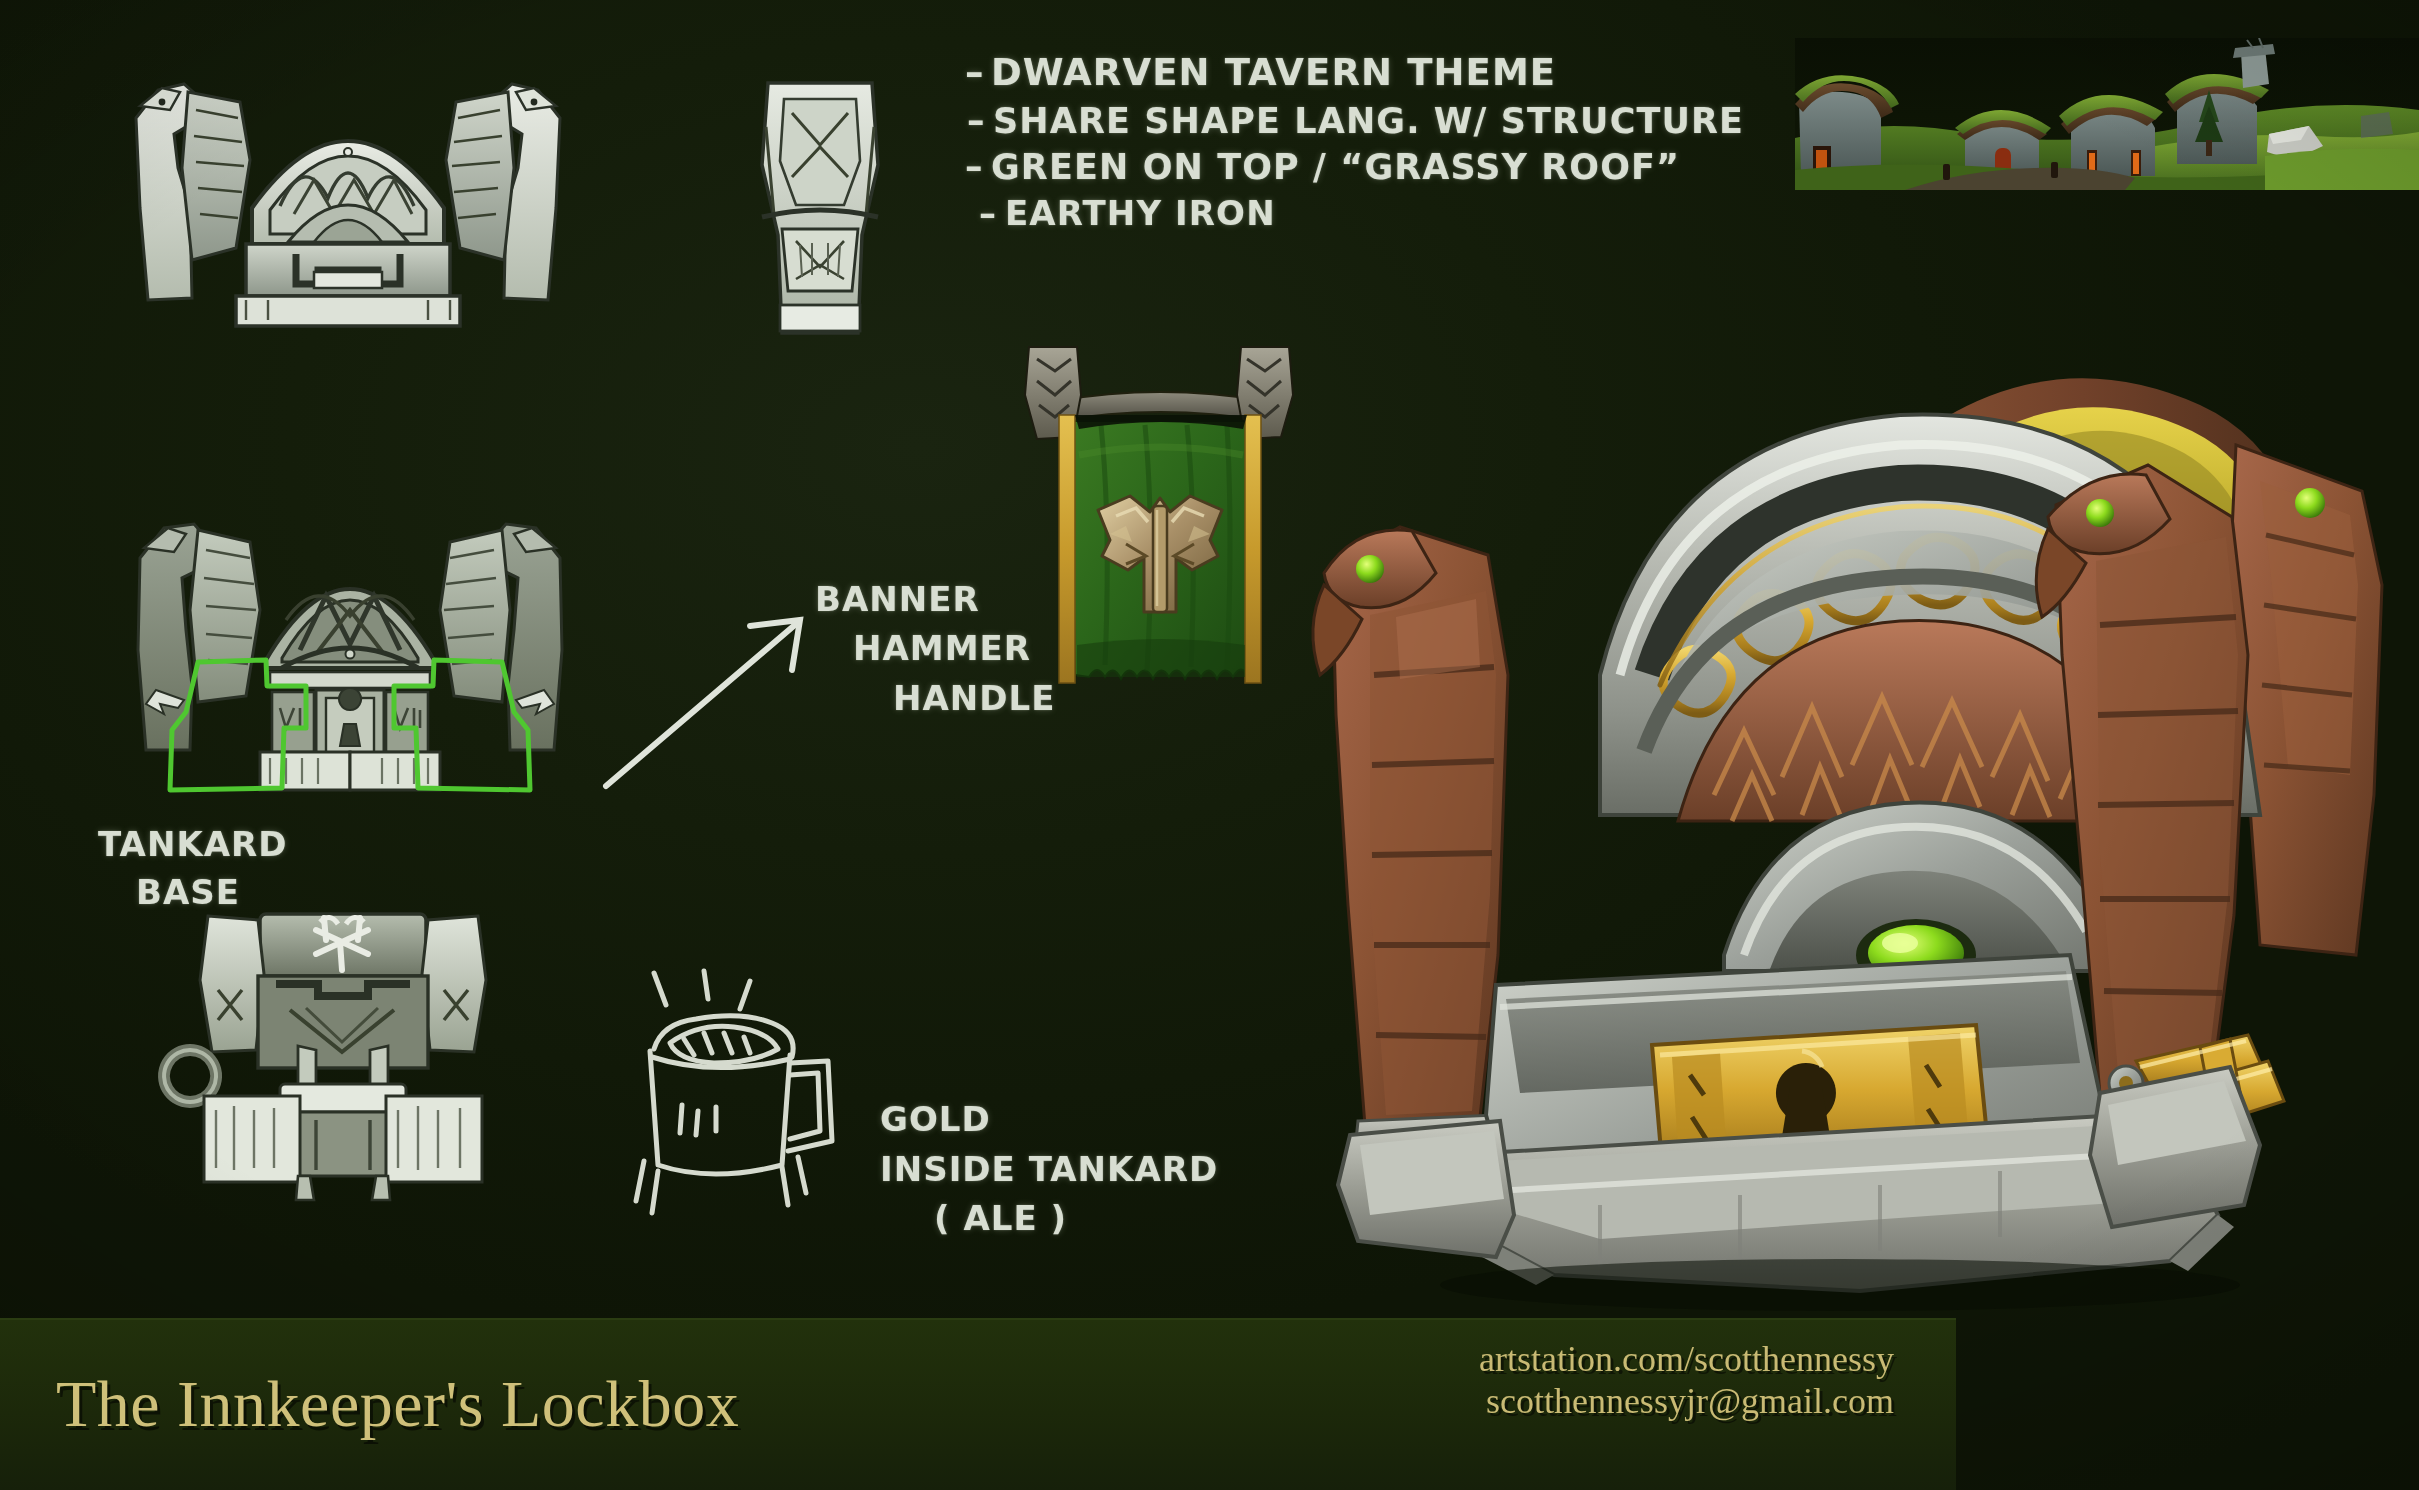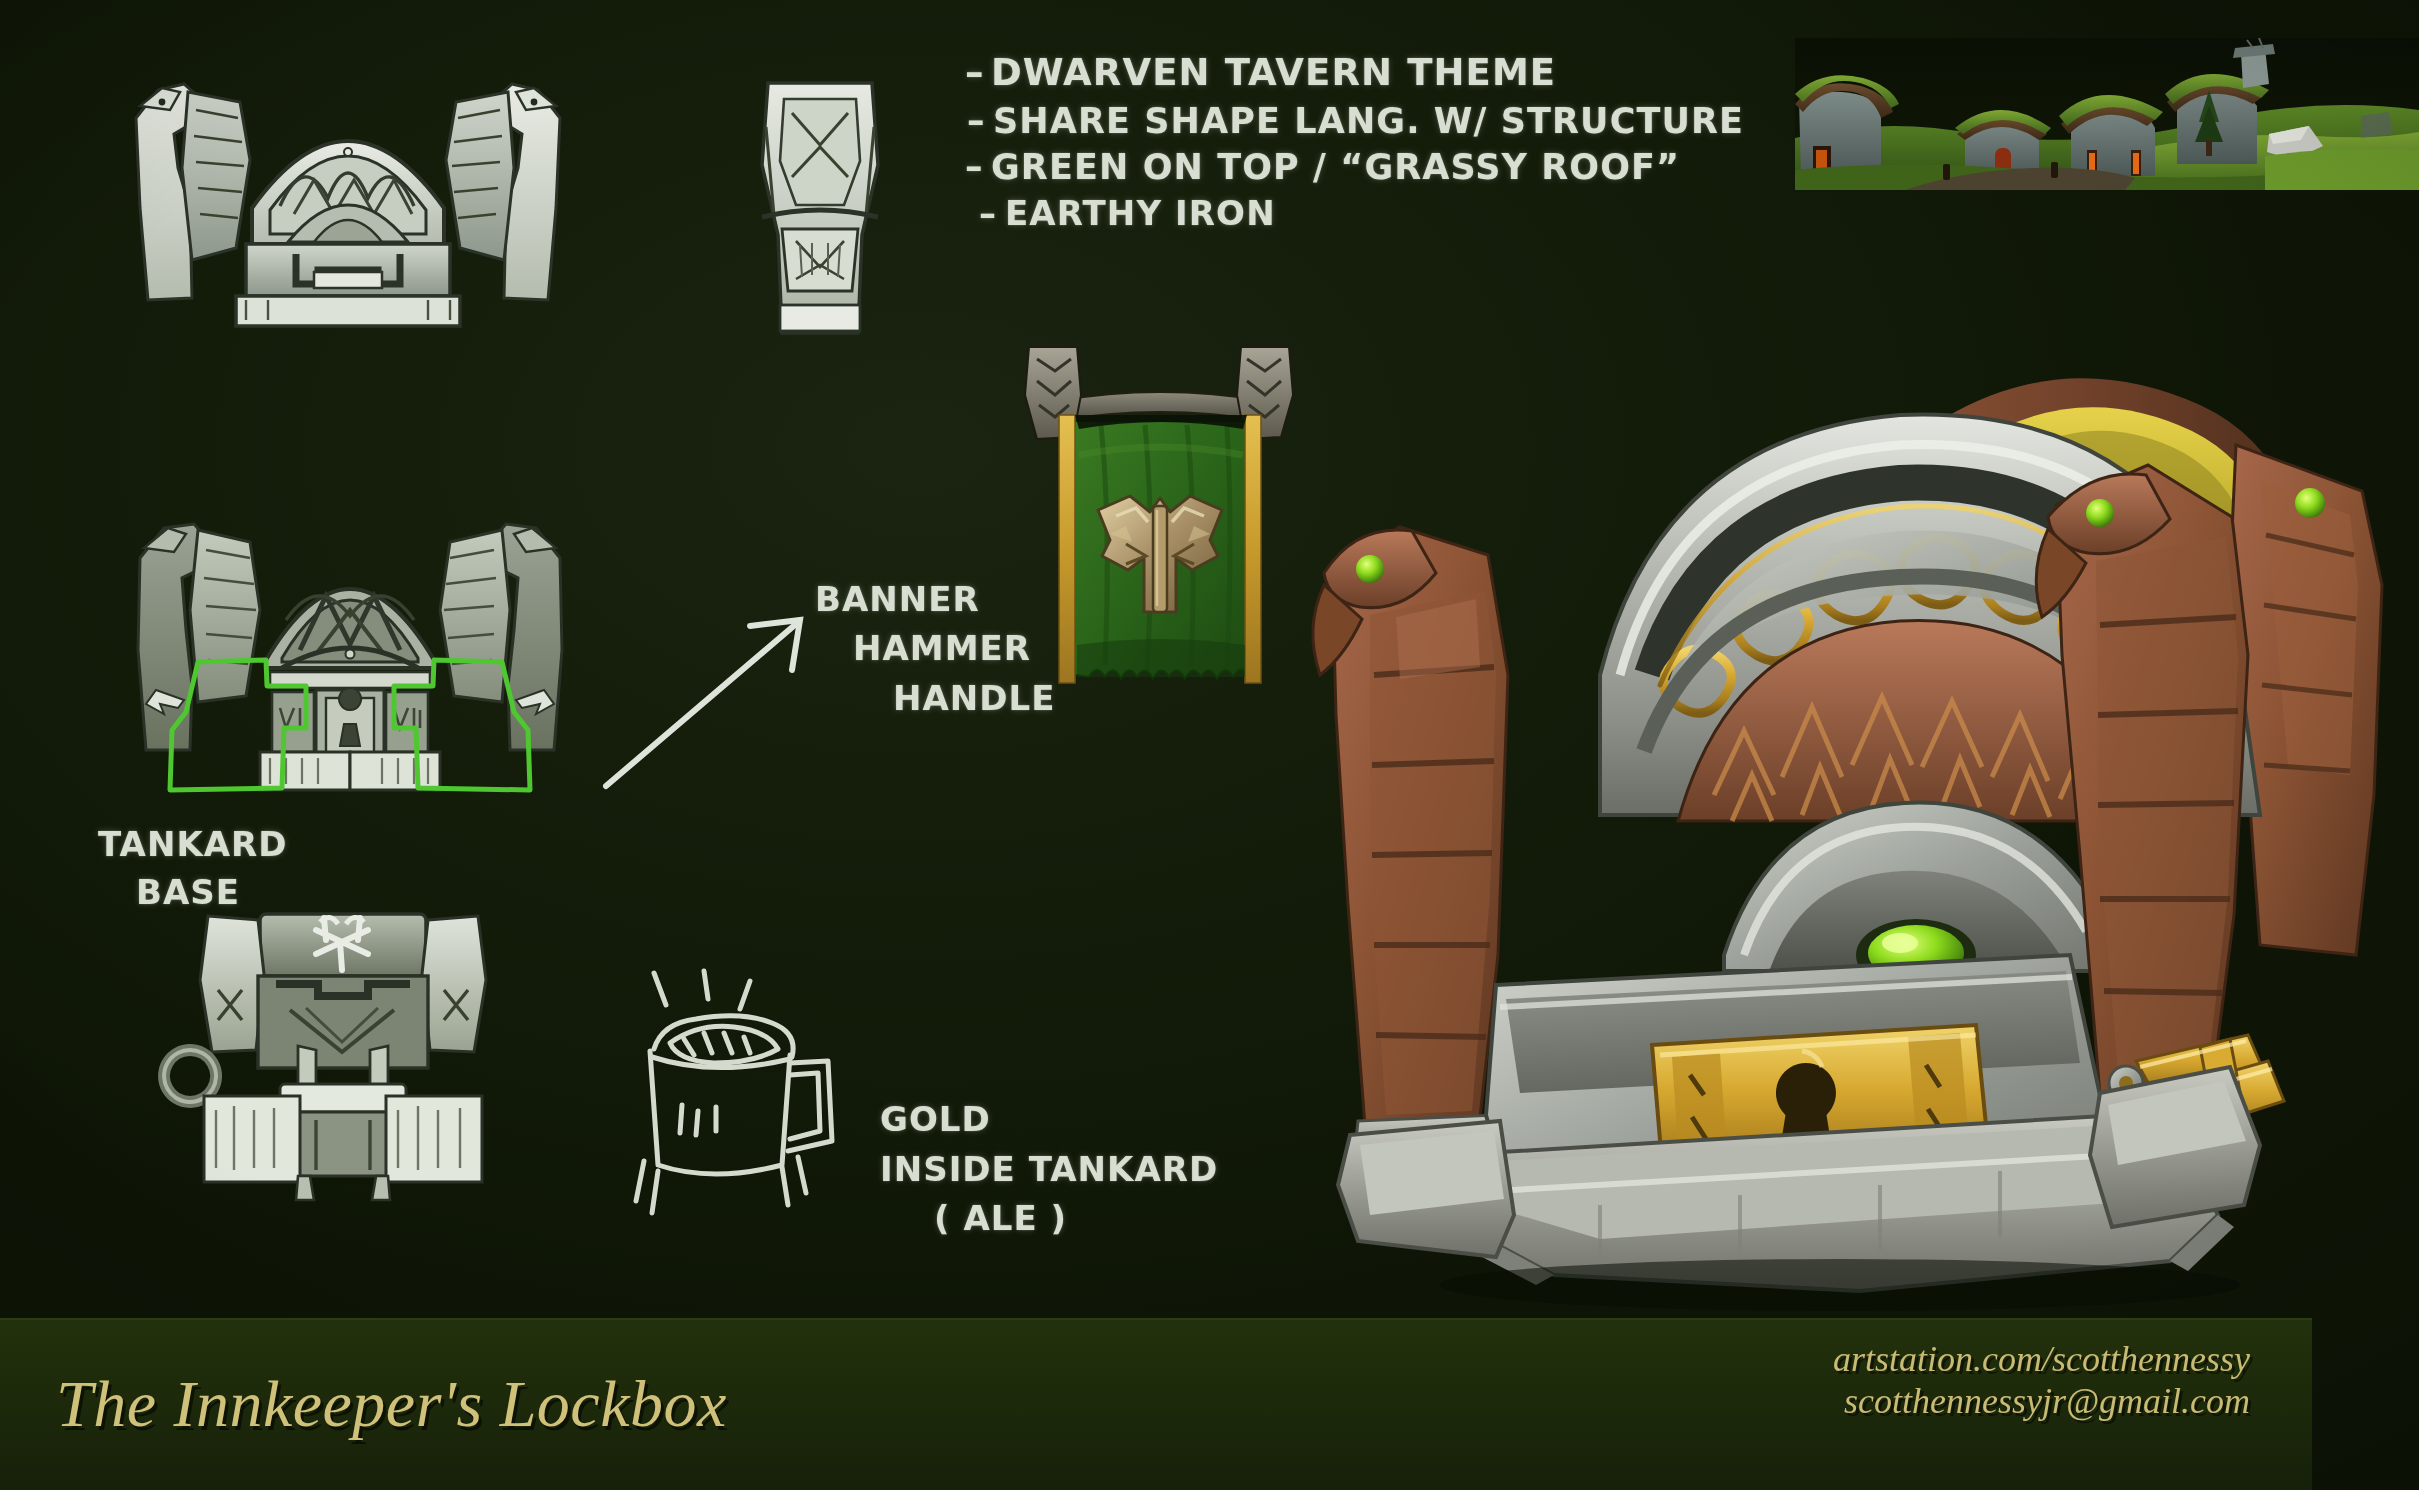--- a/index.html
+++ b/index.html
@@ -67,24 +67,23 @@
   }
 
   
   #banner-art { position:absolute; left:1015px; top:345px; width:290px; height:360px; }
 
   
   #render { position:absolute; left:1300px; top:255px; width:1110px; height:1060px; }
 
   
   #footer {
-    position:absolute; left:0; bottom:0; width:2312px; height:172px;
+    position:absolute; left:0; bottom:0; width:1956px; height:172px;
     background:linear-gradient(180deg,#22310c 0%,#1c280a 55%,#16200a 100%);
     border-top:2px solid #2b3d12;
-    font-style:italic;
   }
   #footer-title {
     position:absolute; left:56px; top:46px;
     font-family:"Liberation Serif", serif;
     font-size:66px; font-weight:400; letter-spacing:.5px;
     color:#cfc07a;
     text-shadow:3px 4px 0 rgba(0,0,0,.55);
   }
   #credits {
     position:absolute; right:62px; top:18px; text-align:right;

